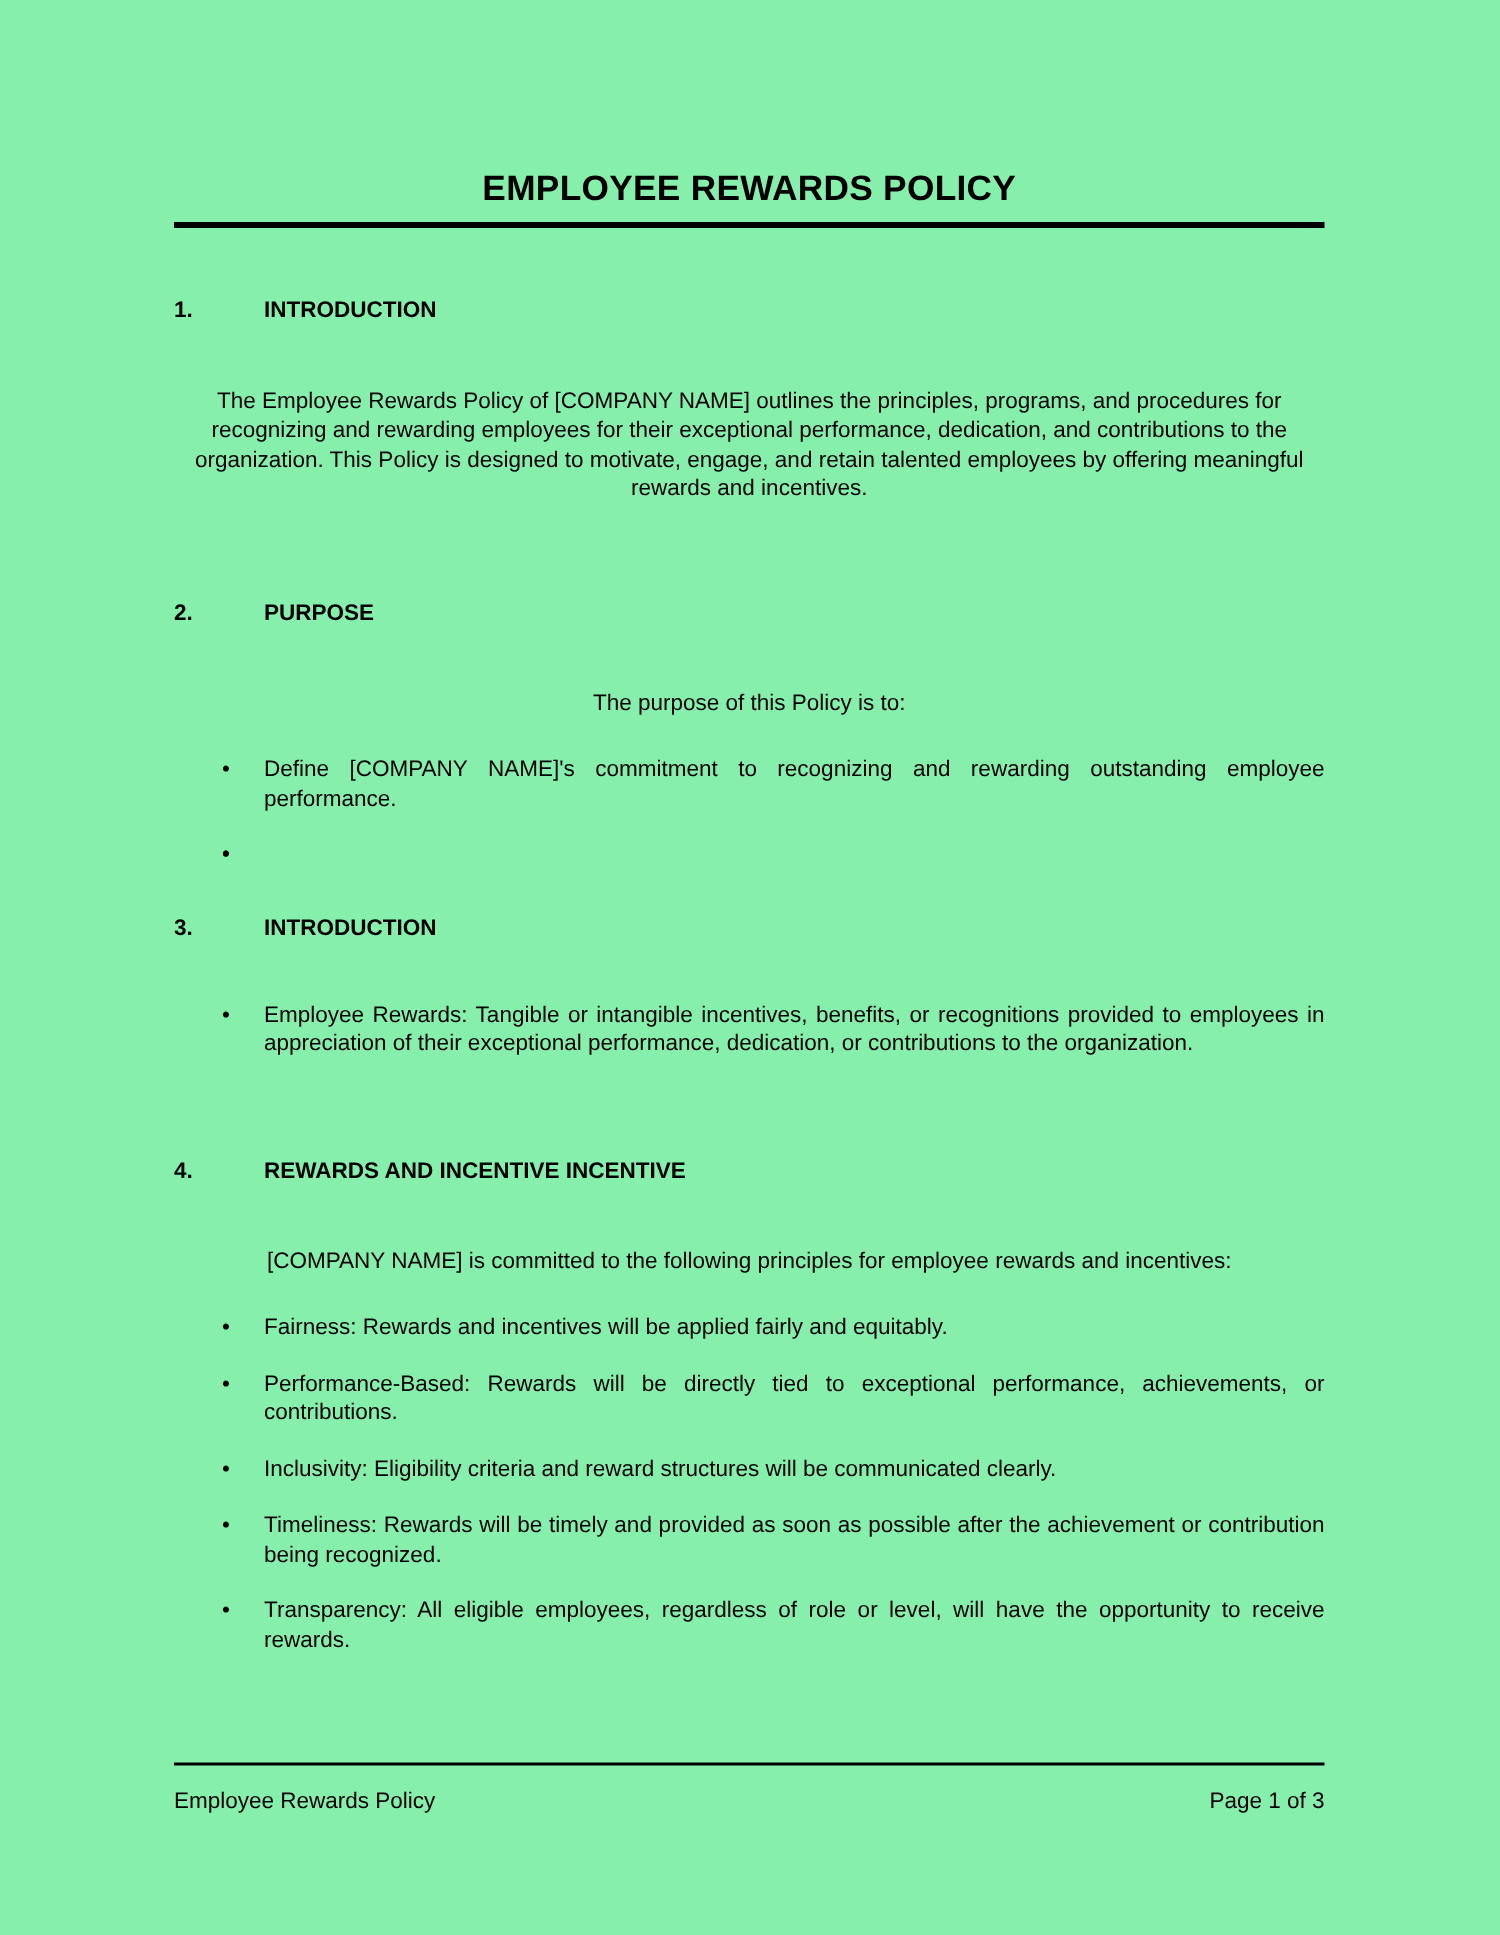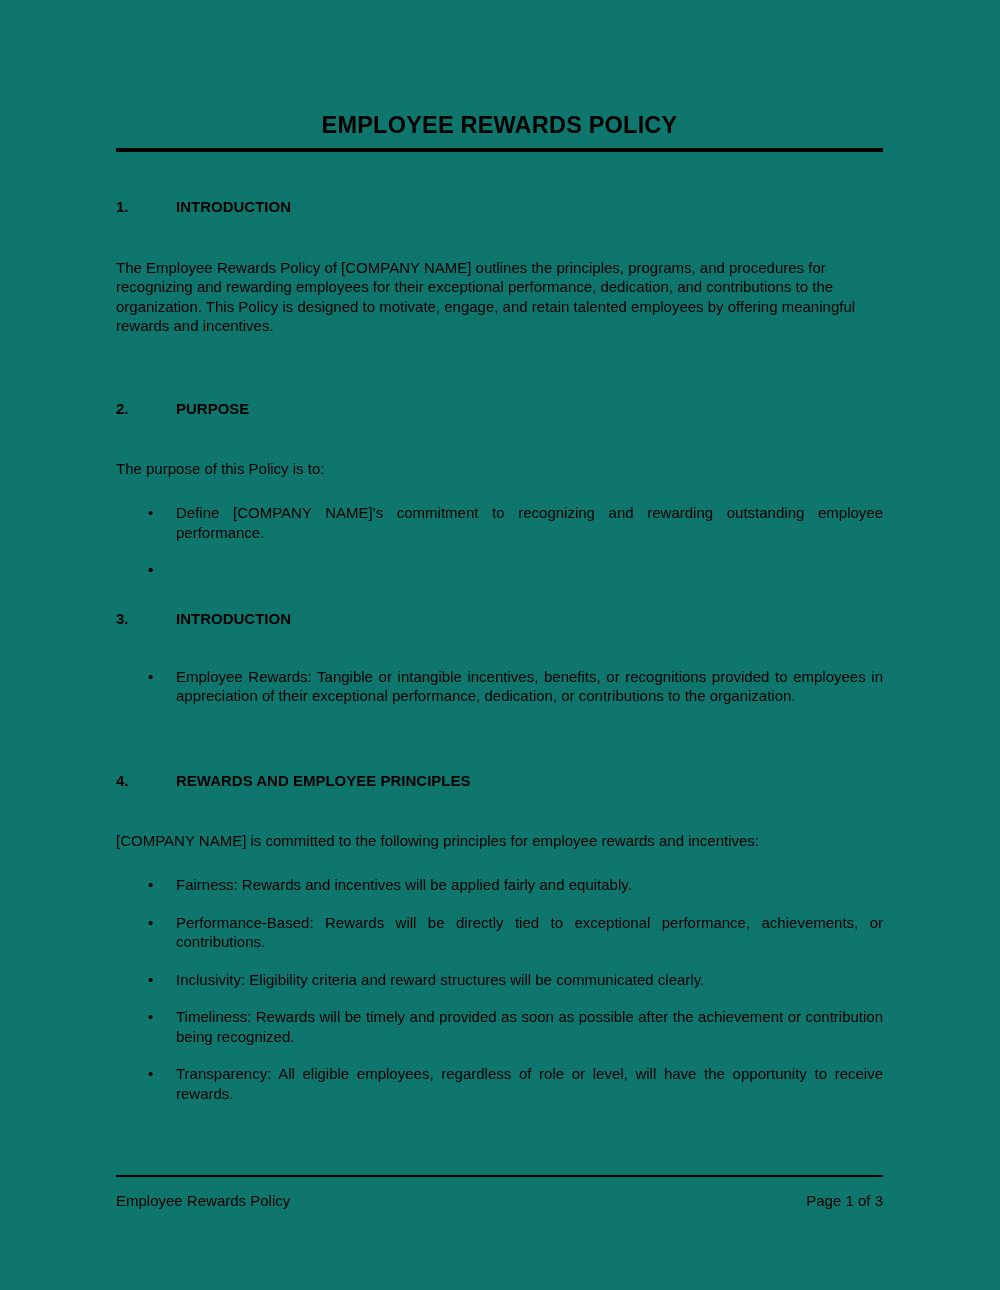--- a/index.html
+++ b/index.html
@@ -9,21 +9,21 @@
     background: #ffffff;
   }
   body {
     font-family: "Liberation Sans", sans-serif;
     color: #000000;
   }
   .page {
     position: relative;
     width: 1000px;
     height: 1290px;
-    background: #0f766e;
+    background: #86efac;
     box-sizing: border-box;
     overflow: hidden;
   }
   .content {
     position: absolute;
     left: 116px;
     top: 0;
     width: 767px;
   }
 
@@ -59,21 +59,21 @@
   }
   .h-intro   { margin-top: 46px; }
   .h-purpose { margin-top: 64px; }
   .h-defs    { margin-top: 68px; }
   .h-rewards { margin-top: 66px; }
 
   
   .para {
     font-size: 15px;
     line-height: 19.5px;
-    text-align: left;
+    text-align: center;
   }
   .p-intro   { margin-top: 41px; }
   .p-purpose { margin-top: 40px; }
   .p-rewards { margin-top: 40px; }
 
   
   .bullets {
     list-style: none;
     margin: 0;
     padding: 0;
@@ -161,21 +161,21 @@
     </div>
     <ul class="bullets list-defs">
       <li>
         <span class="bullet-dot">•</span>
         <span class="term">Employee Rewards:</span><span> Tangible or intangible incentives, benefits, or recognitions provided to employees in appreciation of their exceptional performance, dedication, or contributions to the organization.</span>
       </li>
     </ul>
 
     <div class="section-heading h-rewards">
       <span class="num">4.</span>
-      <span class="label">REWARDS AND EMPLOYEE PRINCIPLES</span>
+      <span class="label">REWARDS AND INCENTIVE INCENTIVE</span>
     </div>
     <p class="para p-rewards">[COMPANY NAME] is committed to the following principles for employee rewards and incentives:</p>
     <ul class="bullets list-rewards">
       <li>
         <span class="bullet-dot">•</span>
         <span class="term">Fairness:</span><span> Rewards and incentives will be applied fairly and equitably.</span>
       </li>
       <li>
         <span class="bullet-dot">•</span>
         <span class="term">Performance-Based:</span><span> Rewards will be directly tied to exceptional performance, achievements, or contributions.</span>

